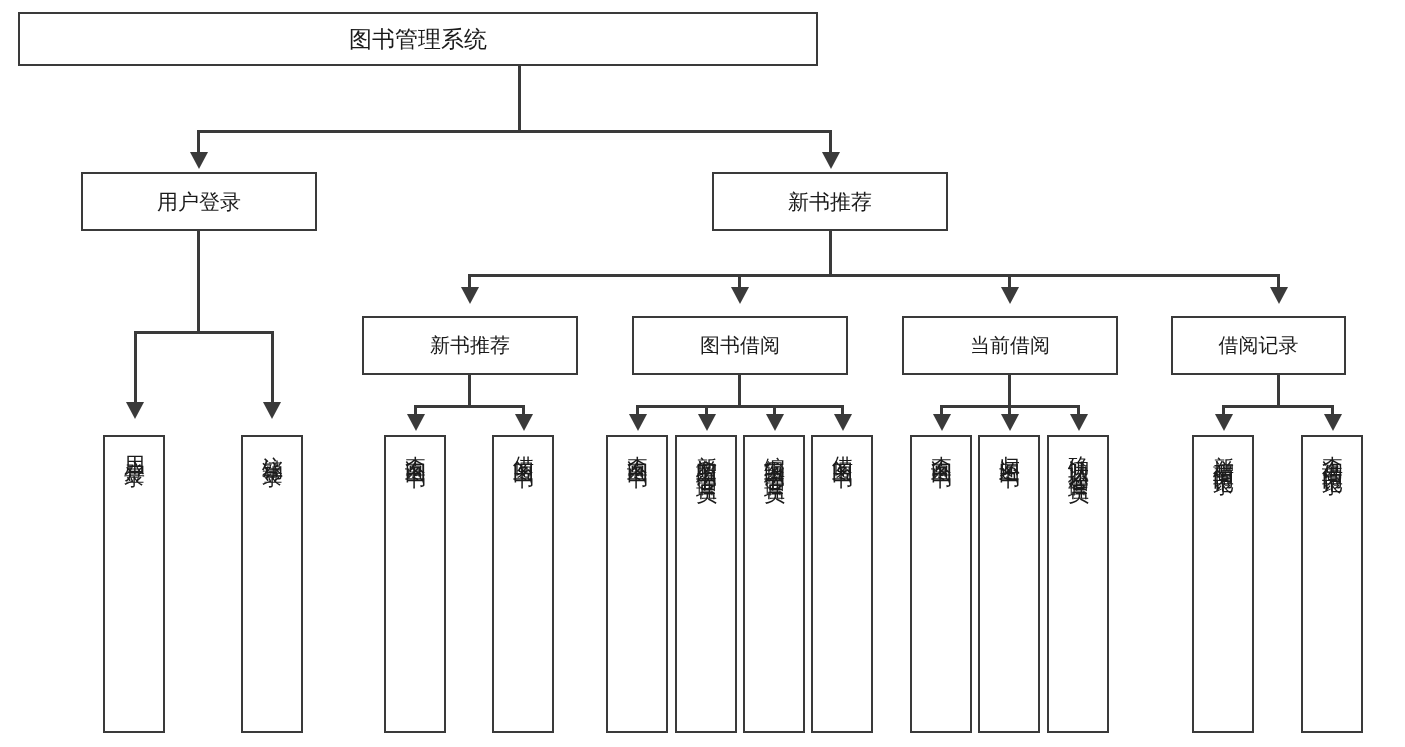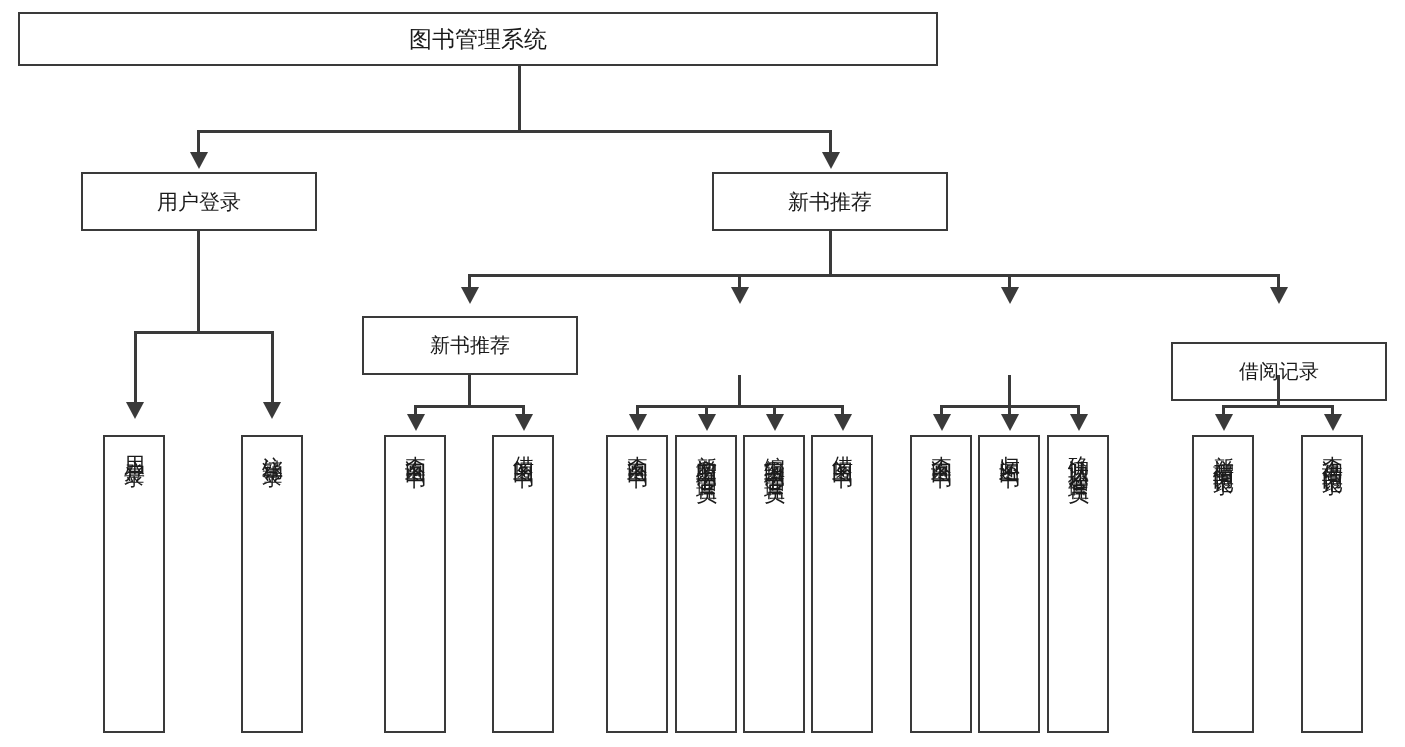--- a/index.html
+++ b/index.html
@@ -78,21 +78,21 @@
     color: #b9b9b9;
     white-space: nowrap;
     letter-spacing: 0.5px;
   }
 </style>
 </head>
 <body>
 
 <div id="canvas">
 
-  <div class="node root" style="left:18px; top:12px; width:920px; height:54px;">
+  <div class="node root" style="left:18px; top:12px; width:800px; height:54px;">
     <span>图书管理系统</span>
   </div>
 
   <div class="conn vline" style="left:518px; top:66px; width:3px; height:66px;"></div>
 
   <div class="conn hline" style="left:197px; top:130px; width:635px; height:3px;"></div>
 
   <div class="conn vline" style="left:197px; top:130px; width:3px; height:26px;"></div>
   <div class="arrow" style="left:190px; top:152px;"></div>
   <div class="conn vline" style="left:829px; top:130px; width:3px; height:26px;"></div>
@@ -120,21 +120,27 @@
   <div class="conn vline" style="left:738px; top:274px; width:3px; height:16px;"></div>
   <div class="arrow" style="left:731px; top:287px;"></div>
   <div class="conn vline" style="left:1008px; top:274px; width:3px; height:16px;"></div>
   <div class="arrow" style="left:1001px; top:287px;"></div>
   <div class="conn vline" style="left:1277px; top:274px; width:3px; height:16px;"></div>
   <div class="arrow" style="left:1270px; top:287px;"></div>
 
   <div class="node level3" style="left:362px; top:316px; width:216px; height:59px;">
     <span>新书推荐</span>
   </div>
-  <div class="node level3" style="left:1171px; top:316px; width:216px; height:59px;margin-top:26px;">
+  <div class="node level3" style="left:632px; top:316px; width:216px; height:59px;">
+    <span>图书借阅</span>
+  </div>
+  <div class="node level3" style="left:902px; top:316px; width:216px; height:59px;">
+    <span>当前借阅</span>
+  </div>
+  <div class="node level3" style="left:1171px; top:316px; width:175px; height:59px;">
     <span>借阅记录</span>
   </div>
 
   <div class="conn vline" style="left:468px; top:375px; width:3px; height:32px;"></div>
   <div class="conn hline" style="left:414px; top:405px; width:111px; height:3px;"></div>
   <div class="conn vline" style="left:414px; top:405px; width:3px; height:12px;"></div>
   <div class="arrow" style="left:407px; top:414px;"></div>
   <div class="conn vline" style="left:522px; top:405px; width:3px; height:12px;"></div>
   <div class="arrow" style="left:515px; top:414px;"></div>
 

